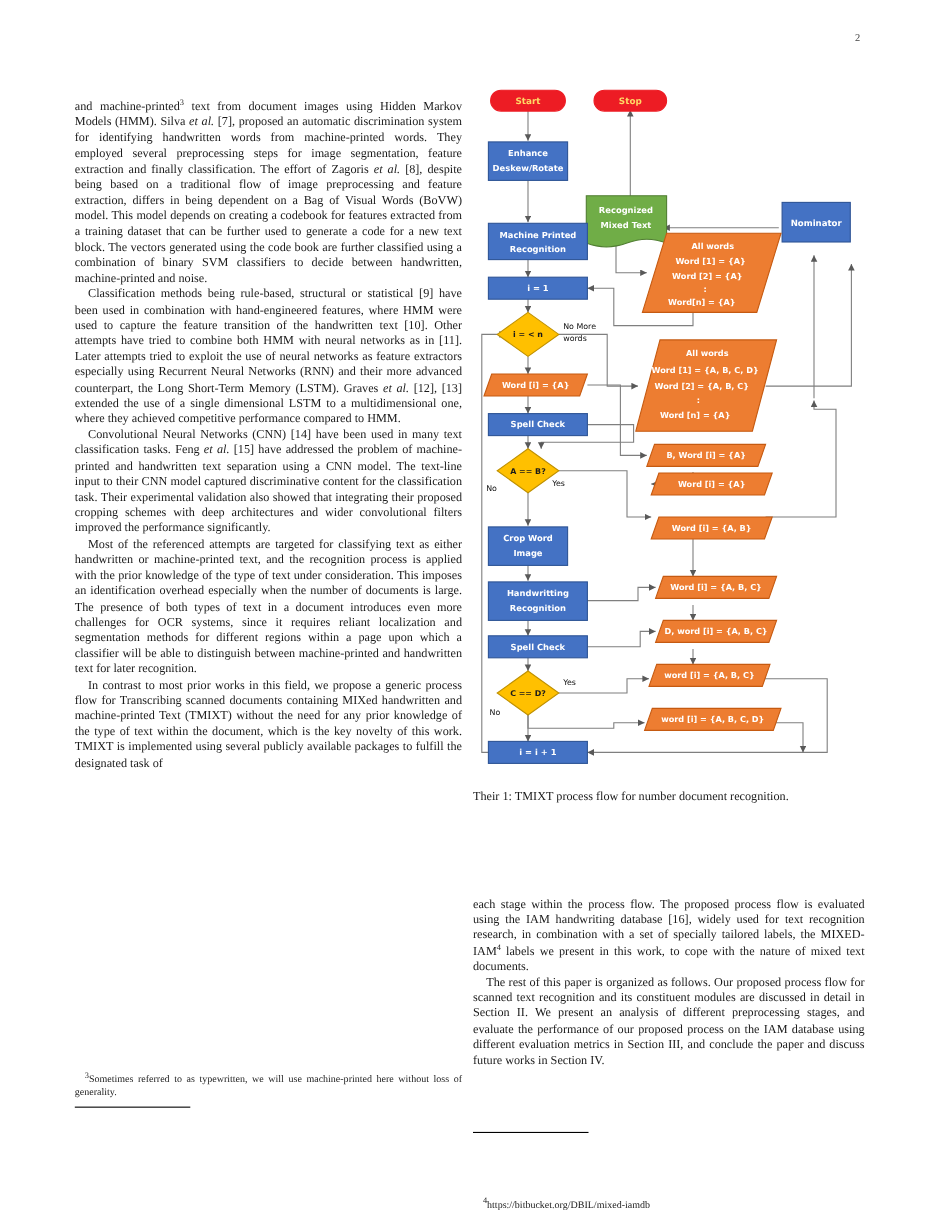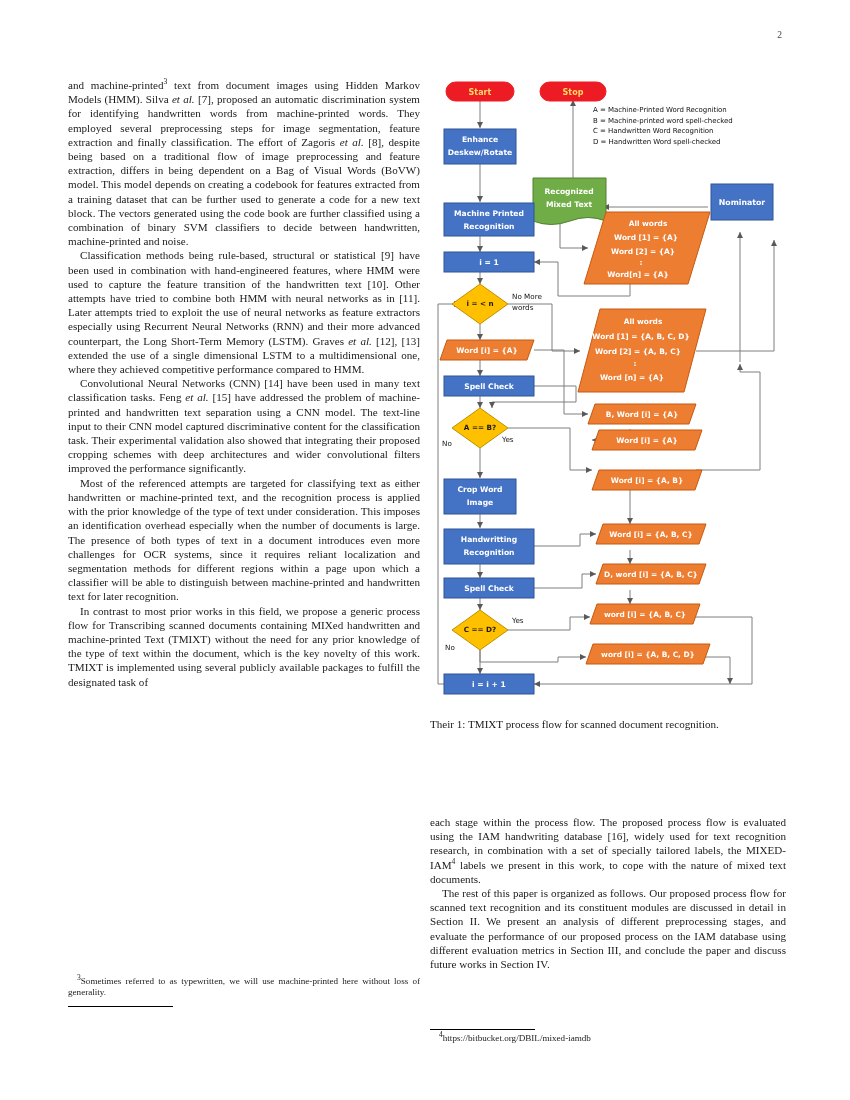--- a/index.html
+++ b/index.html
@@ -34,21 +34,21 @@
   
   .col {
     position: absolute;
     width: 355px;
     font-size: 11.1px;
     line-height: 14.2px;
     text-align: justify;
     text-justify: inter-word;
     hyphens: manual;
   }
-  .col-left  { left: 68px;  top: 78px; width: 352px; }
+  .col-left  { left: 68px;  top: 90px; width: 352px; }
 
   p.body { margin: 0 0 0 0; text-indent: 12px; }
   p.body.first { text-indent: 0; }
   p.cap { margin: 0; text-indent: 0; text-align: justify; }
 
   sup { font-size: 7.6px; vertical-align: super; line-height: 0; }
 
   .fn-rule {
     position: absolute;
     border-top: 0.6px solid #000;
@@ -56,21 +56,21 @@
     height: 0;
   }
   .footnote {
     position: absolute;
     width: 352px;
     font-size: 9.1px;
     line-height: 11.4px;
     text-align: justify;
   }
   .footnote.left  { left: 68px;  top: 976px; }
-  .footnote.right { left: 430px; top: 1033px; width: 356px; }
+  .footnote.right { left: 430px; top: 1090px; width: 356px; }
   .footnote p { margin: 0; text-indent: 9px; }
 
   
   #flow {
     position: absolute;
     left: 430px;
     top: 72px;
     width: 360px;
     height: 630px;
   }
@@ -334,30 +334,24 @@
         <text class="nd-label" x="215" y="542.5" font-size="7.4" fill="#FFFFFF">word [i] = {A, B, C}</text>
       </g>
 
       <g>
         <polygon points="163,572 280,572 273,592 156,592" fill="#ED7D31" stroke="#C55A11"></polygon>
         <text class="nd-label" x="218" y="582.5" font-size="7.4" fill="#FFFFFF">word [i] = {A, B, C, D}</text>
       </g>
 
     </svg>
 
-    <div class="legend">
-      <div>A = Machine-Printed Word Recognition</div>
-      <div>B = Machine-printed word spell-checked</div>
-      <div>C = Handwritten Word Recognition</div>
-      <div>D = Handwritten Word spell-checked</div>
-    </div>
   </div>
 
   <div class="col" style="left:430px; top:717px; width:356px;">
-    <p class="cap"><span>Their 1:</span><span> TMIXT process flow for scanned document recognition.</span></p>
+    <p class="cap"><span>Their 1:</span><span> TMIXT process flow for number document recognition.</span></p>
   </div>
 
   <div class="col" style="left:430px; top:767px; width:356px;margin-top:48px;">
     <p class="body first">each stage within the process flow. The proposed process flow is evaluated using the IAM handwriting database [16], widely used for text recognition research, in combination with a set of specially tailored labels, the MIXED-IAM<sup>4</sup> labels we present in this work, to cope with the nature of mixed text documents.</p>
     <p class="body">The rest of this paper is organized as follows. Our proposed process flow for scanned text recognition and its constituent modules are discussed in detail in Section II. We present an analysis of different preprocessing stages, and evaluate the performance of our proposed process on the IAM database using different evaluation metrics in Section III, and conclude the paper and discuss future works in Section IV.</p>
   </div>
 
   <div class="fn-rule" style="left:430px; top:1029px;"></div>
   <div class="footnote right">
     <p><sup>4</sup><span>https://bitbucket.org/DBIL/mixed-iamdb</span></p>

